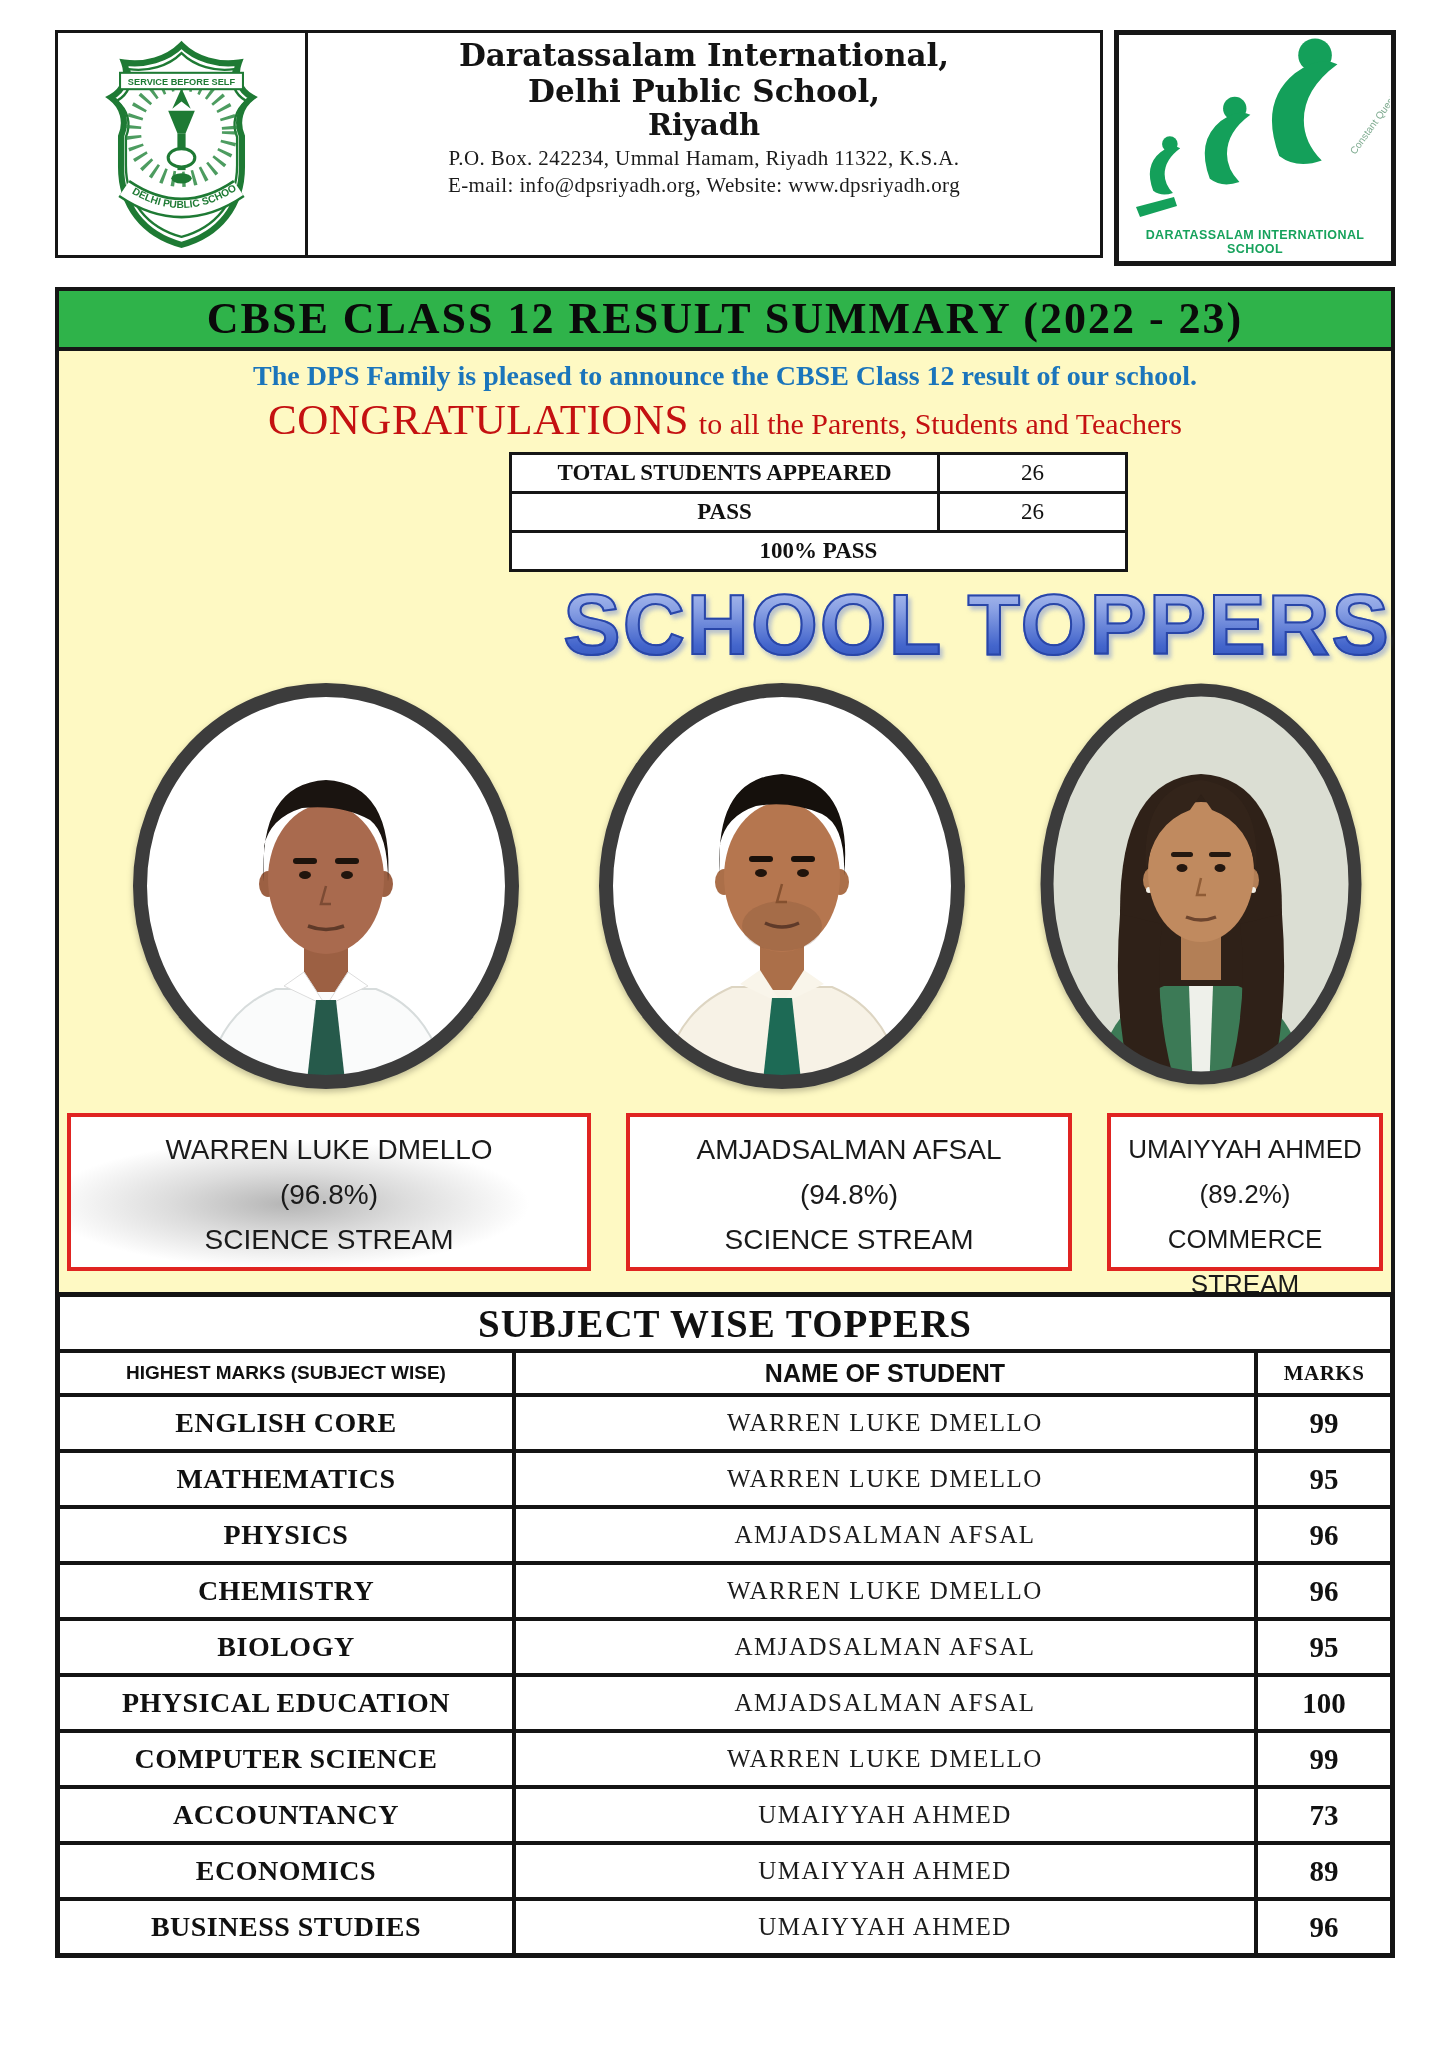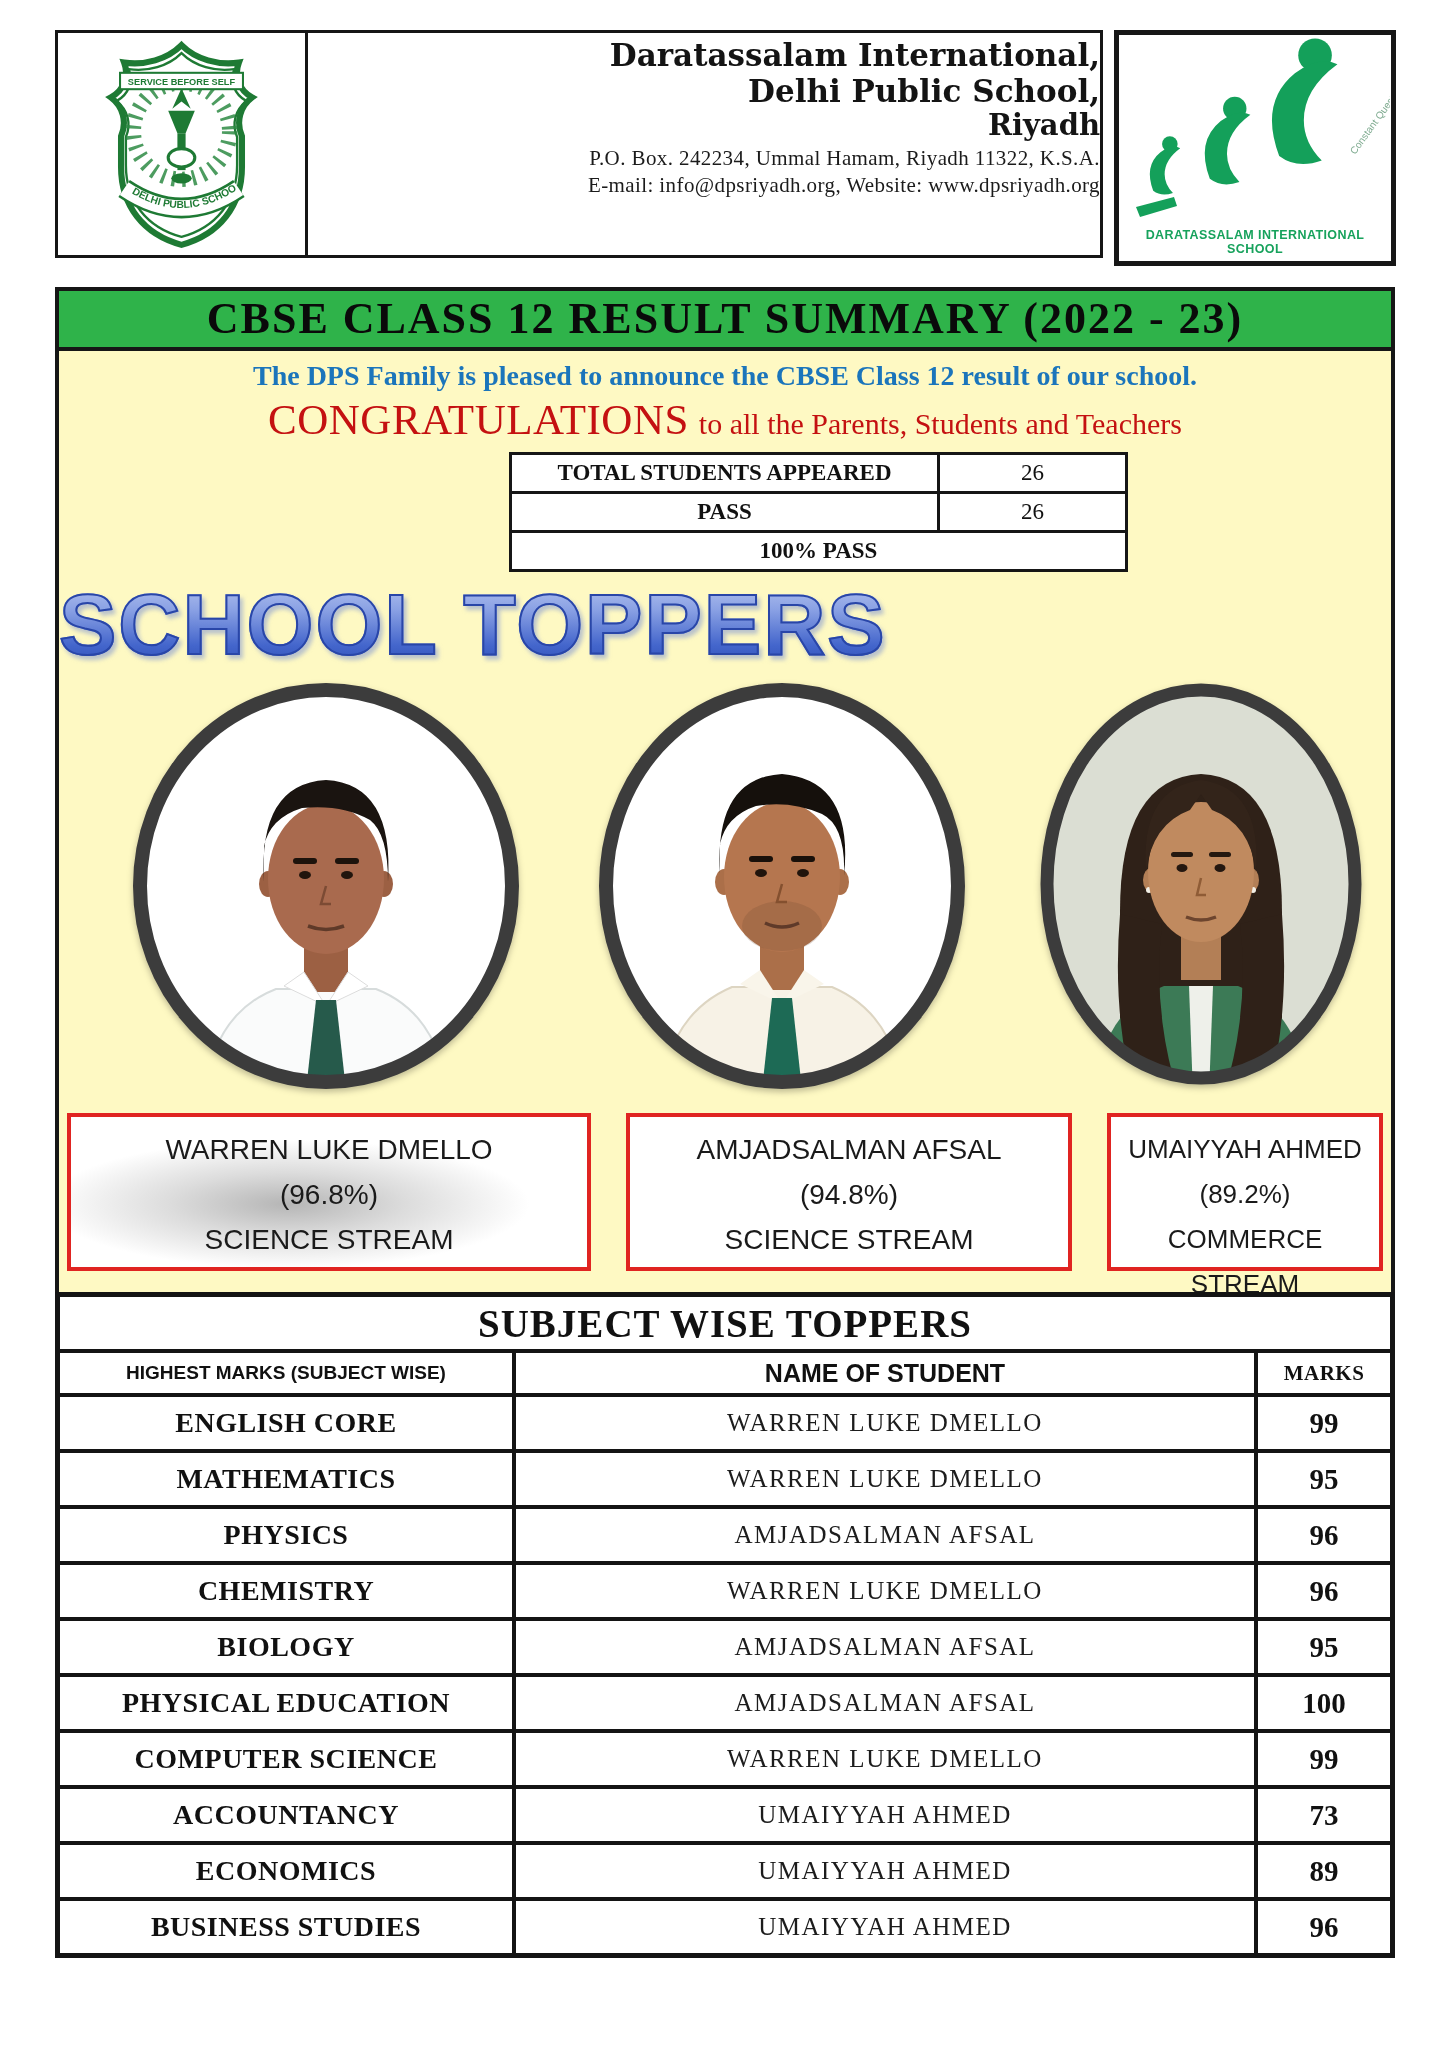--- a/index.html
+++ b/index.html
@@ -5,21 +5,21 @@
   html,body{margin:0;padding:0;background:#ffffff;}
   .page{position:relative;width:1448px;height:2048px;background:#ffffff;overflow:hidden;
         font-family:"Liberation Serif",serif;color:#111;}
 
   
   .header-row{position:absolute;left:55px;top:30px;width:1343px;display:flex;}
   .header-box{width:1048px;height:228px;border:3px solid #161616;background:#fff;
               display:flex;box-sizing:border-box;}
   .logo-cell{width:250px;border-right:3px solid #161616;display:flex;align-items:center;
              justify-content:center;box-sizing:border-box;}
-  .head-text{flex:1;text-align:right;padding-top:5px;line-height:1.15;border-radius:28px;}
+  .head-text{flex:1;text-align:center;padding-top:5px;line-height:1.15;border-radius:28px;}
   .school-line{font-family:"DejaVu Serif",serif;font-weight:bold;font-size:31px;color:#141414;}
   .school-line.small{font-size:29px;}
   .addr-line{font-size:21px;letter-spacing:.4px;color:#1b1b1b;margin-top:3px;}
   .right-logo-box{margin-left:11px;width:282px;height:236px;border:5px solid #161616;
                   box-sizing:border-box;background:#fff;position:relative;text-align:center;}
   .right-logo-caption{position:absolute;left:0;right:0;bottom:5px;color:#17a25c;
                       font-family:"Liberation Sans",sans-serif;font-weight:bold;font-size:12.5px;
                       letter-spacing:.4px;}
 
   
@@ -28,21 +28,21 @@
   .banner{height:56px;line-height:56px;background:#2fb34a;border-bottom:4px solid #161616;
           text-align:center;font-weight:bold;font-size:44px;letter-spacing:2px;color:#0a0a0a;}
   .announce{margin-top:9px;text-align:center;color:#1b75bb;font-weight:bold;font-size:28px;}
   .congrats{margin-top:3px;text-align:center;color:#c41111;font-weight:normal;font-size:30px;}
   .congrats .word{font-size:43px;letter-spacing:.5px;margin-right:10px;}
   table.stats{margin:8px auto 0 450px;border-collapse:collapse;font-size:23px;background:#fff;}
   table.stats td{border:3px solid #161616;text-align:center;padding:2px 20px;height:32px;}
   table.stats td.lbl{width:385px;font-weight:bold;}
   table.stats td.val{width:145px;}
   table.stats td.foot{font-weight:bold;}
-  .toppers-title{margin-top:4px;text-align:left;font-family:"Liberation Sans",sans-serif;
+  .toppers-title{margin-top:4px;text-align:right;font-family:"Liberation Sans",sans-serif;
                  font-weight:900;font-size:86px;line-height:96px;letter-spacing:2px;}
   .toppers-title span{background:linear-gradient(180deg,#bcc9f1 0%,#8aa1e4 35%,#4466cc 72%,#2c4cb4 100%);
                  -webkit-background-clip:text;background-clip:text;color:transparent;
                  -webkit-text-stroke:2px #2946a8;
                  filter:drop-shadow(3px 4px 2px rgba(130,150,210,.55));}
   .photos{display:flex;justify-content:center;gap:48px;margin-top:2px;padding-left:40px;}
   .photo{filter:drop-shadow(0 3px 3px rgba(0,0,0,.25));}
   .nameboxes{display:flex;justify-content:space-between;padding:0 8px;margin:14px 0 24px 0;}
   .namebox{border:4px solid #e02421;background:#fff;height:158px;box-sizing:border-box;
            text-align:center;font-family:"Liberation Sans",sans-serif;font-size:28px;

